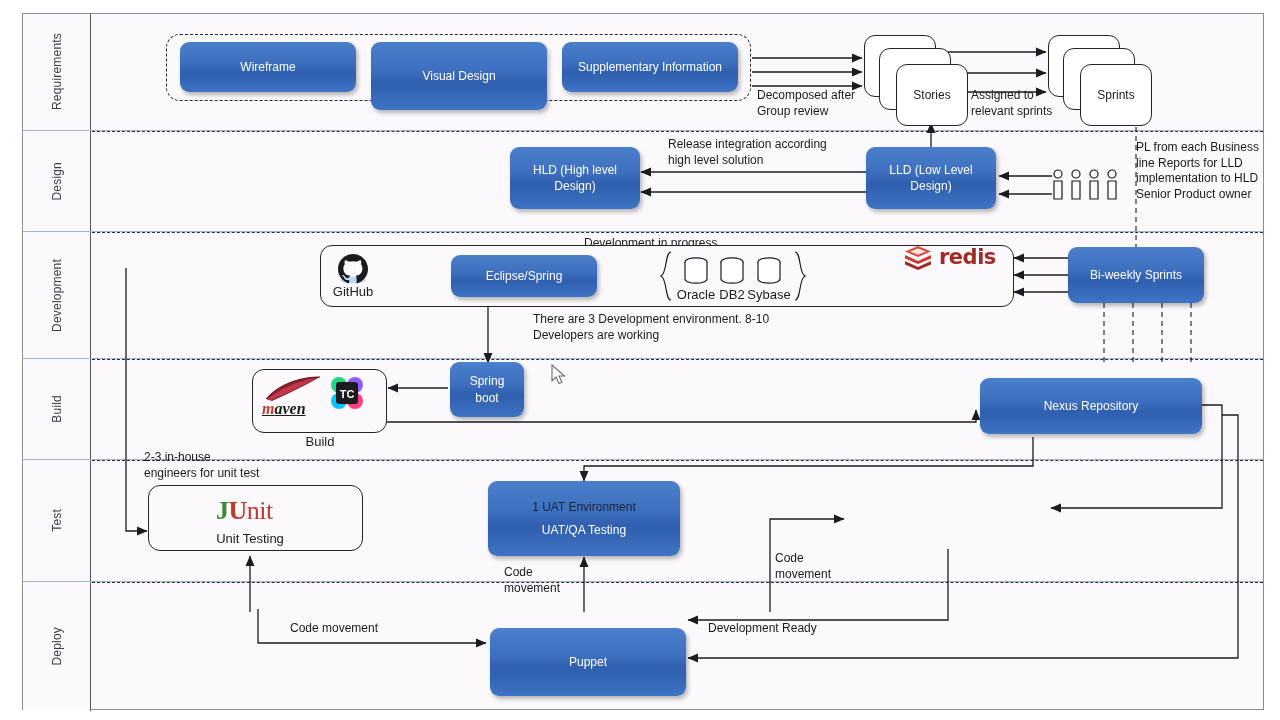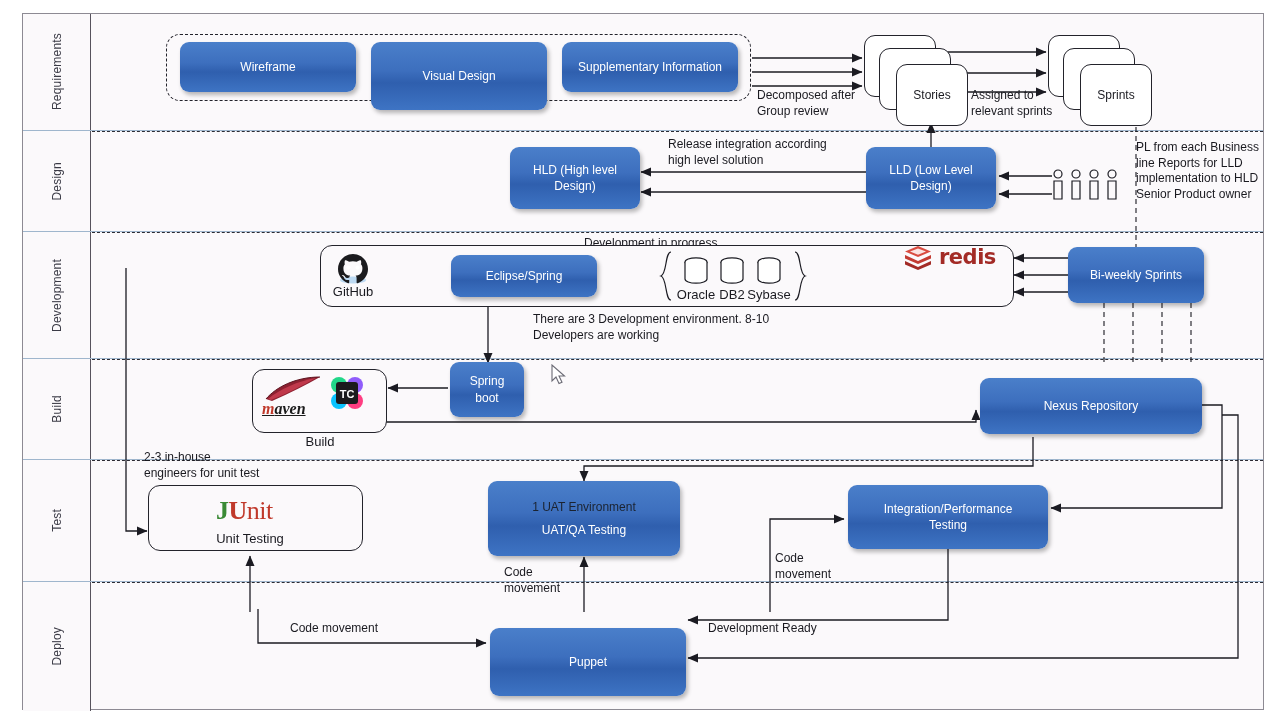--- a/index.html
+++ b/index.html
@@ -432,24 +432,20 @@
   <div class="junit-logo" style="left:216px;top:496px;">
     <span class="j">J</span><span class="u">U</span><span class="nit">nit</span>
   </div>
   <div class="caption" style="left:198px;top:531px;width:104px;">Unit Testing</div>
 
   <div class="bluebox" style="left:488px;top:481px;width:192px;height:75px;">
     <span class="dark">1 UAT Environment</span>
     <span style="margin-top:7px">UAT/QA Testing</span>
   </div>
 
-  <div class="bluebox" style="left:848px;top:485px;width:200px;height:64px;">
-    <span style="white-space:pre-line">Integration/Performance
-Testing</span>
-  </div>
 
   <div class="lbl" style="left:504px;top:565px;width:80px;">Code
 movement</div>
 
   <div class="lbl" style="left:775px;top:551px;width:90px;">Code
 movement</div>
 
   <div class="bluebox" style="left:490px;top:608px;width:196px;height:68px;margin-top:20px;">
     <span>Puppet</span>
   </div>

